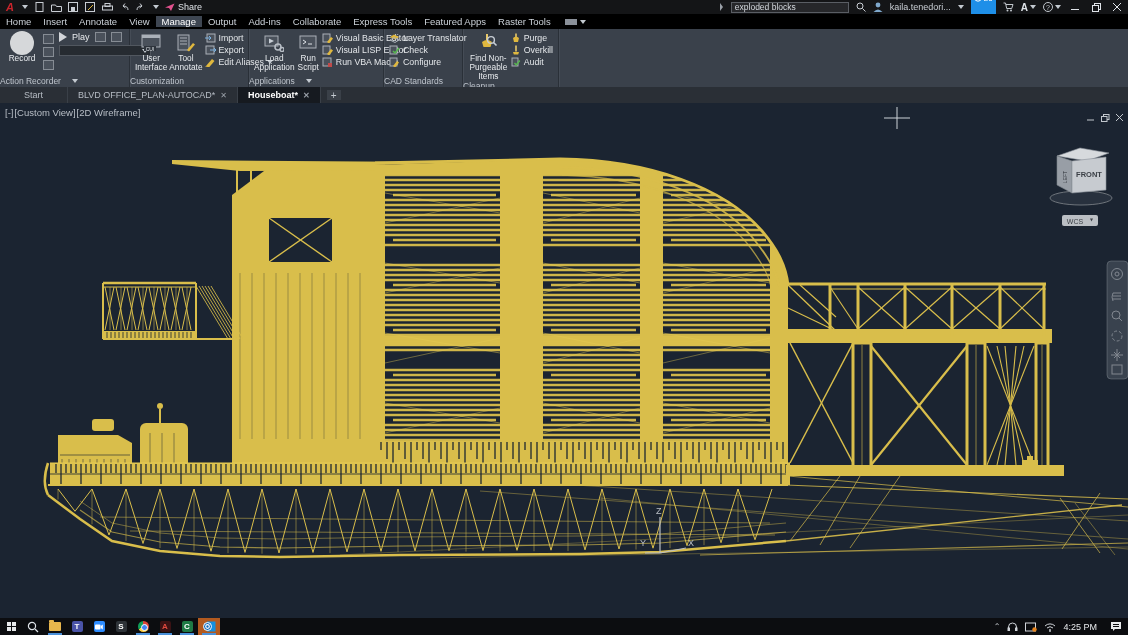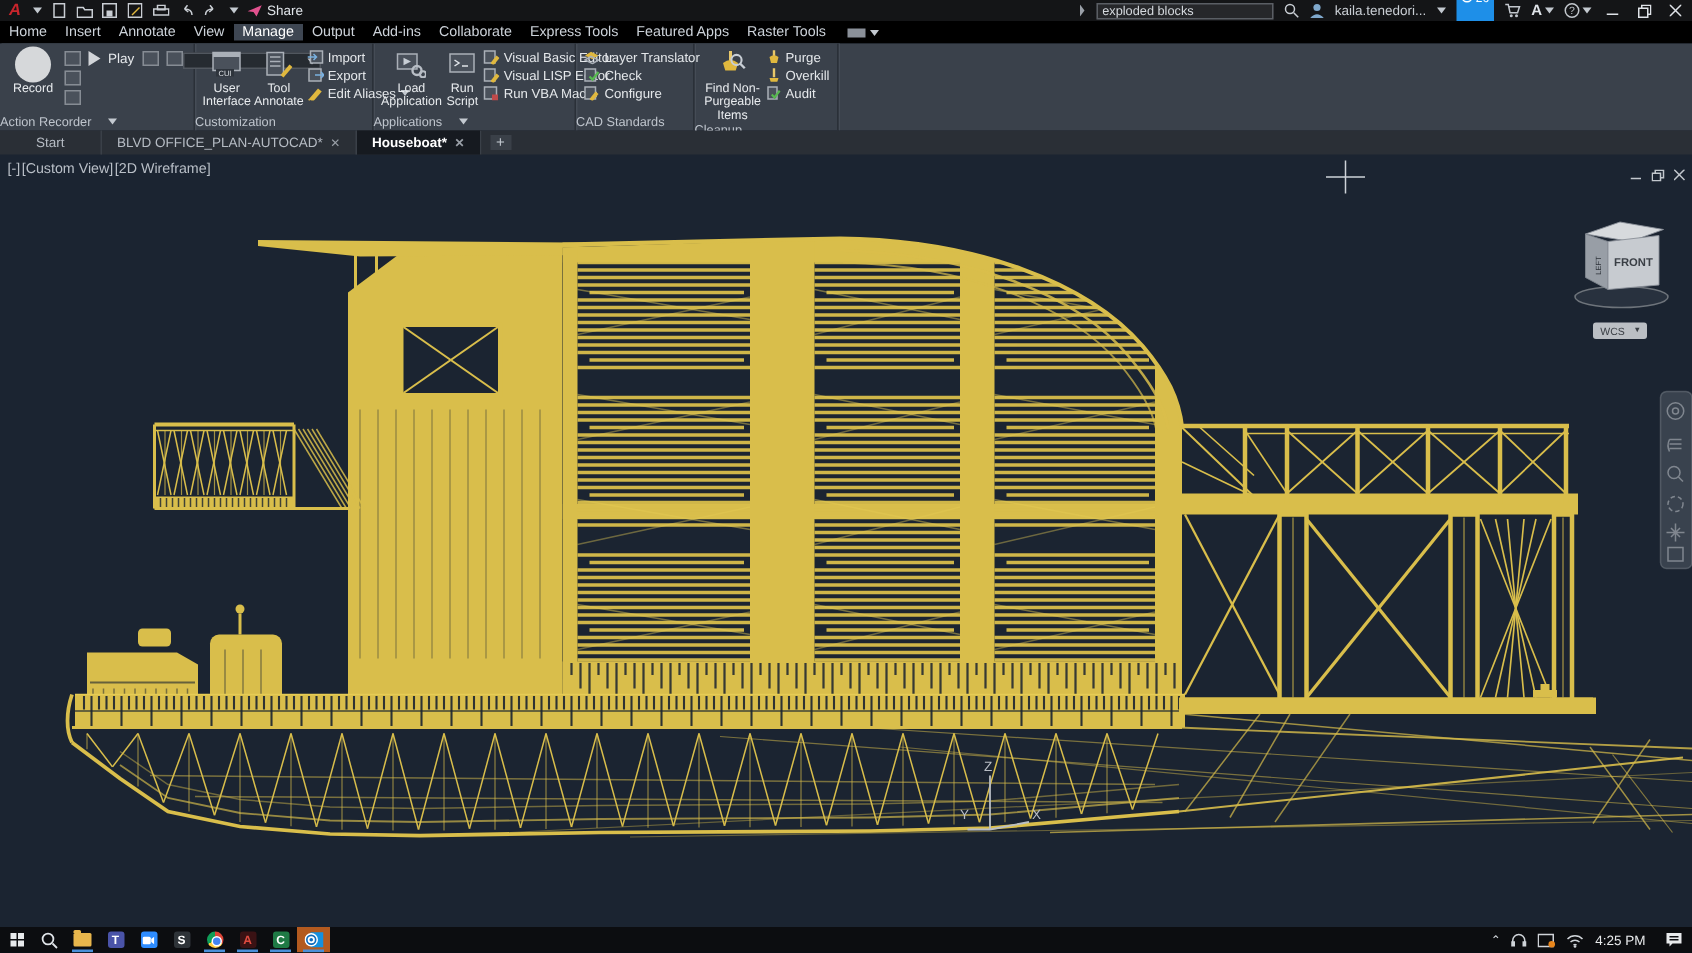--- a/index.html
+++ b/index.html
@@ -45,21 +45,21 @@
   .tri{width:0;height:0;border-left:3px solid transparent;border-right:3px solid transparent;
     border-top:4px solid #c3c9d0;display:inline-block}
   .combo{width:92px;height:11px;background:#262b31;border:1px solid #51575f;display:flex;
     align-items:center;justify-content:flex-end;padding-right:2px;margin-top:3px}
   .record-circle{width:24px;height:24px;border-radius:50%;background:#d6d8da}
   .play-tri{width:0;height:0;border-top:5px solid transparent;border-bottom:5px solid transparent;
     border-left:8px solid #d2d5d9}
   .mini{width:11px;height:10px;border:1px solid #868c94;background:#4a515b}
   .ar-left{display:flex;gap:4px}
   .ar-col{display:flex;flex-direction:column;gap:3px;padding-top:2px}
-  .ar-right{display:flex;flex-direction:row}
+  .ar-right{display:flex;flex-direction:column}
   .ar-playrow{display:flex;align-items:center;gap:5px;font-size:9px}
 
   
   #filetabs{position:absolute;left:0;top:87px;width:100%;height:16px;background:#2a2f36;
     display:flex;align-items:stretch;color:#b6bcc4;font-size:9px;z-index:40}
   .ftab{display:flex;align-items:center;gap:5px;padding:0 10px;border-right:1px solid #3a4048}
   .ftab.active{background:#161a20;color:#fff;font-weight:bold}
   .ftab .x{color:#9aa0a8;font-size:8px}
   .plus{width:14px;display:flex;align-items:center;justify-content:center;color:#c3c9d0;
     background:#3a4048;margin:3px 0 3px 6px;font-size:10px}

